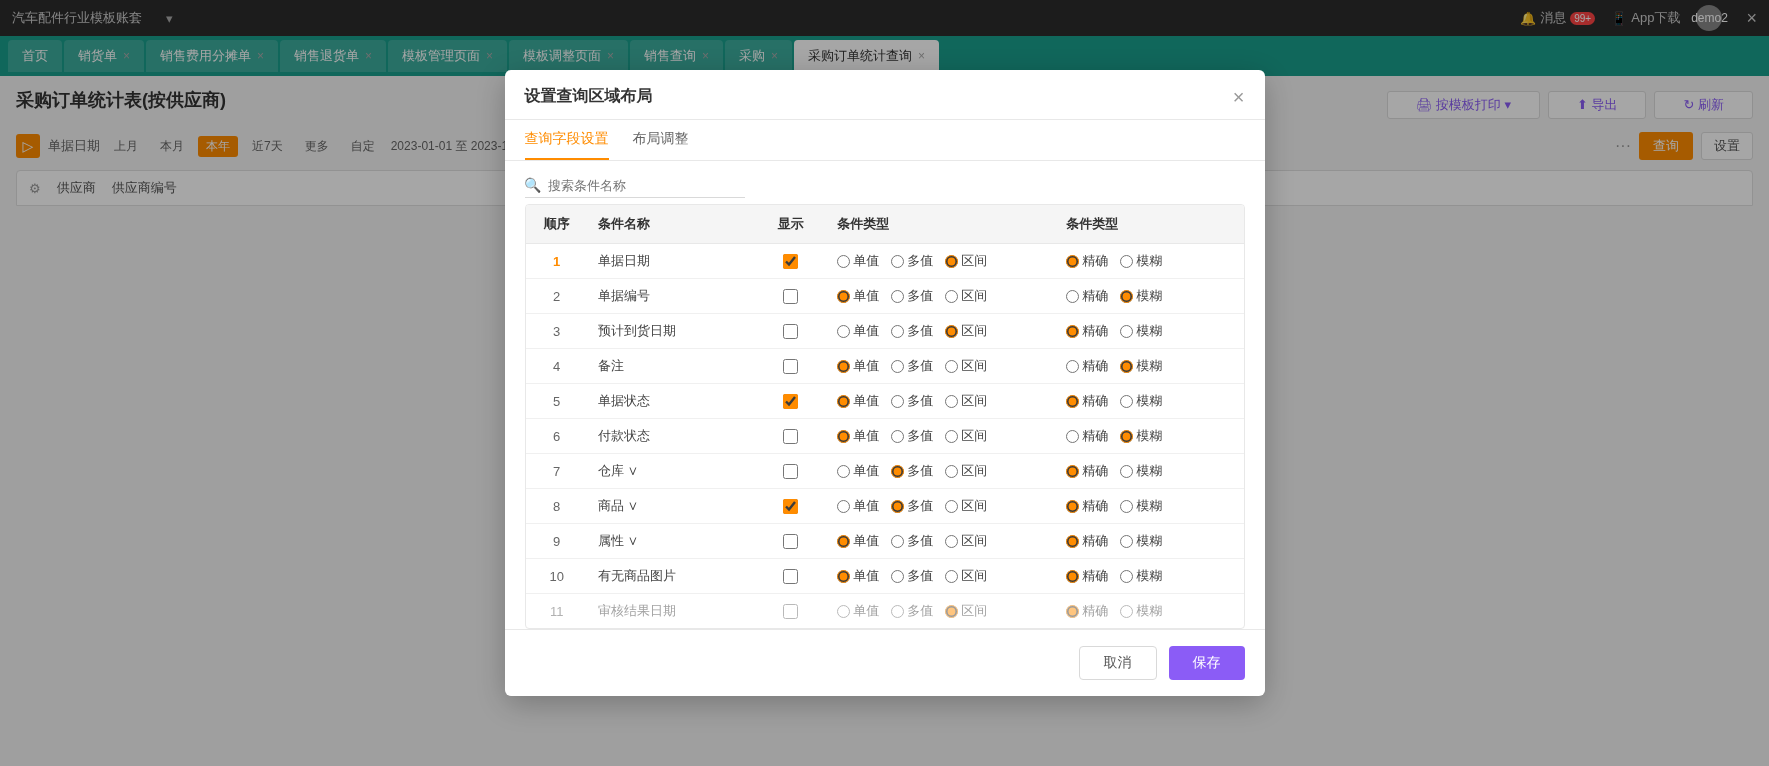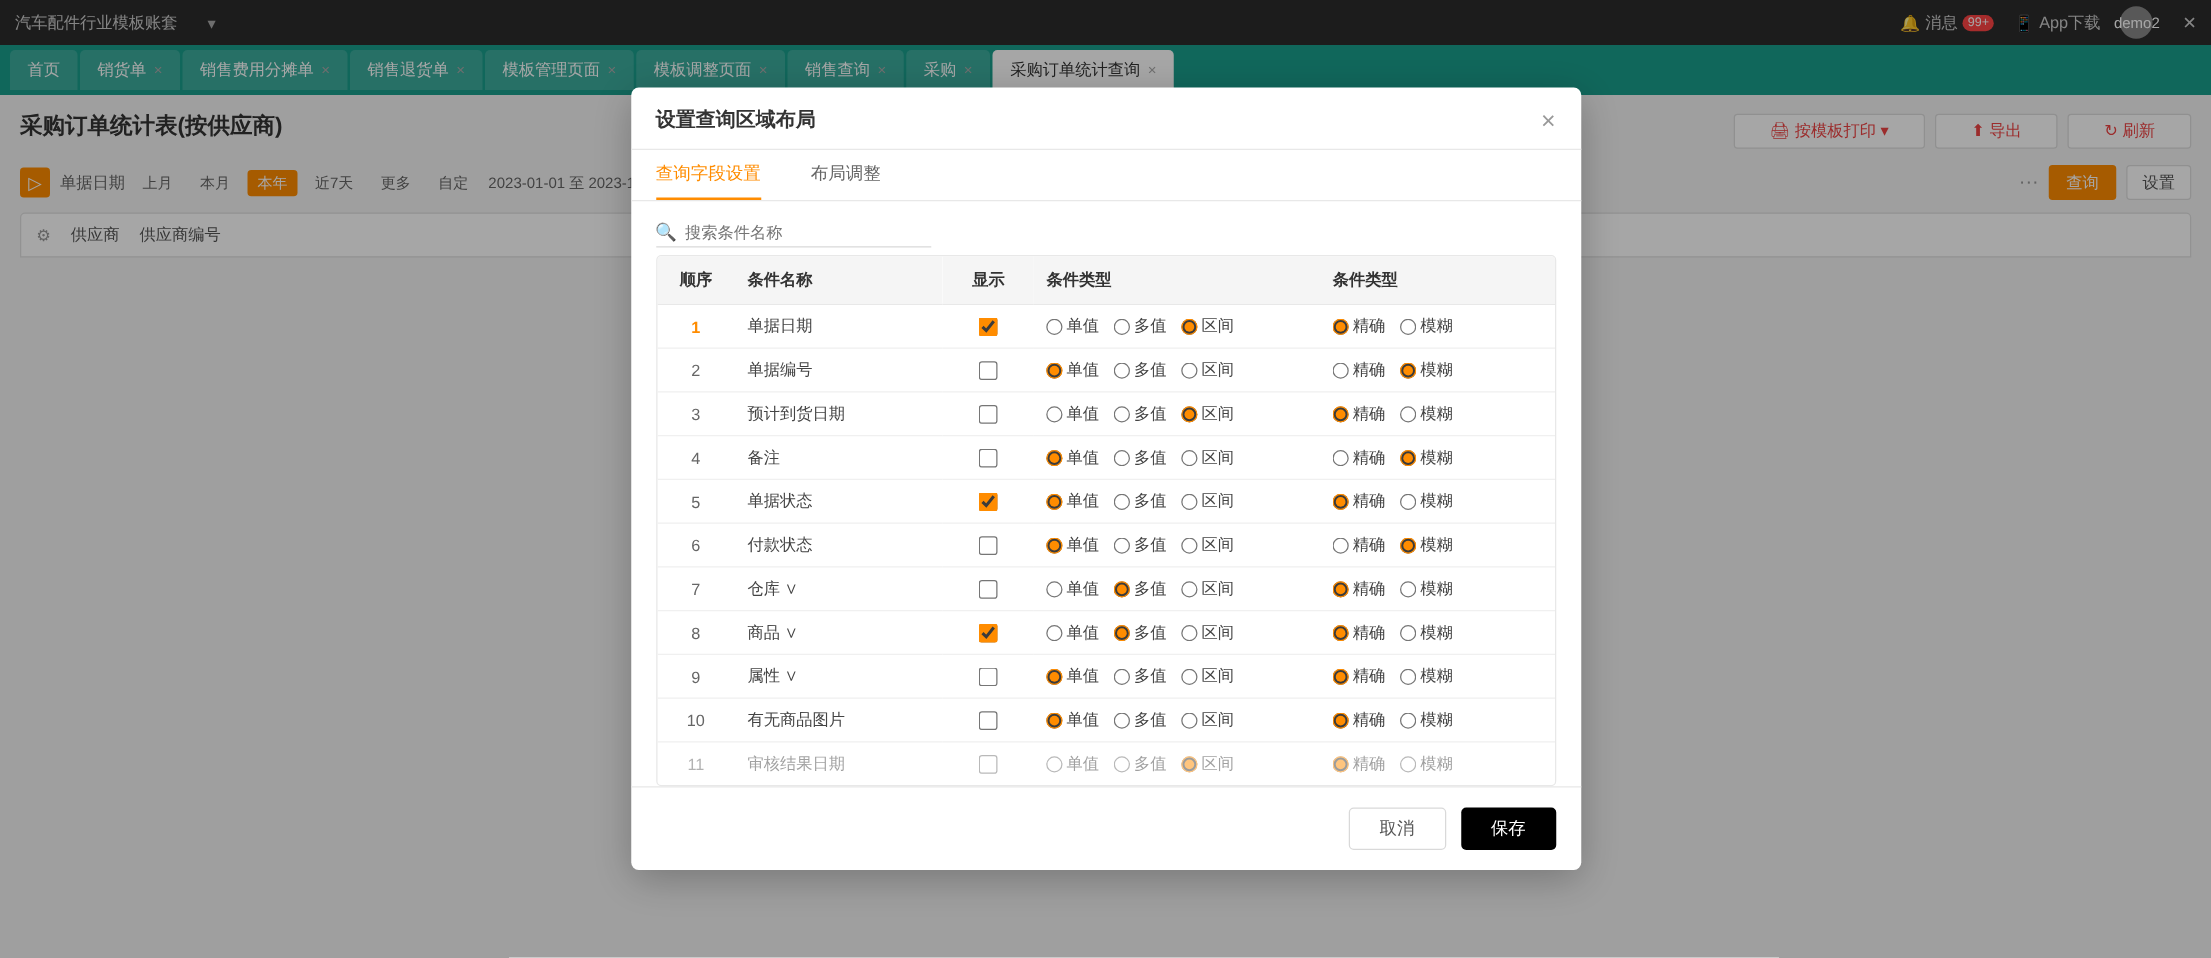--- a/index.html
+++ b/index.html
@@ -69,21 +69,21 @@
       cursor: pointer;
       height: 28px;
     }
     .date-filter { display: flex; align-items: center; gap: 6px; font-size: 13px; color: #666; }
     .date-btn { padding: 2px 8px; border-radius: 3px; cursor: pointer; font-size: 12px; }
     .date-btn.active { background: #ff8c00; color: #fff; }
     .date-btn.inactive { background: transparent; color: #666; }
 
     
     .right-actions { margin-left: auto; display: flex; gap: 8px; align-items: center; }
-    .action-btn { border: 1px solid #ddd; background: #fff; padding: 4px 28px; border-radius: 3px; font-size: 13px; cursor: pointer; color: #ef4444; }
+    .action-btn { border: 1px solid #ddd; background: #fff; padding: 4px 28px; border-radius: 3px; font-size: 13px; cursor: pointer; color: #8b5cf6; }
 
     
     .table-header {
       background: #fff;
       border: 1px solid #e0e0e0;
       border-radius: 4px 4px 0 0;
       padding: 8px 12px;
       display: flex;
       align-items: center;
       gap: 16px;
@@ -121,21 +121,21 @@
       align-items: center;
       justify-content: space-between;
     }
     .dialog-title { font-size: 16px; font-weight: bold; color: #333; }
     .dialog-close { color: #999; font-size: 20px; cursor: pointer; line-height: 1; }
 
     
     .dialog-tabs {
       padding: 10px 20px 0;
       display: flex;
-      gap: 40px;
+      gap: 24px;
       border-bottom: 1px solid #e8e8e8;
     }
     .dialog-tab {
       font-size: 14px;
       color: #666;
       padding-bottom: 10px;
       cursor: pointer;
       border-bottom: 2px solid transparent;
     }
     .dialog-tab.active {
@@ -237,21 +237,21 @@
     .btn-cancel {
       border: 1px solid #d9d9d9;
       background: #fff;
       color: #555;
       padding: 7px 24px;
       border-radius: 4px;
       font-size: 14px;
       cursor: pointer;
     }
     .btn-save {
-      background: #000000;
+      background: #8b5cf6;
       color: #fff;
       border: none;
       padding: 7px 24px;
       border-radius: 4px;
       font-size: 14px;
       cursor: pointer;
     }
 
     
     .dialog-table-wrap::-webkit-scrollbar { width: 6px; }

